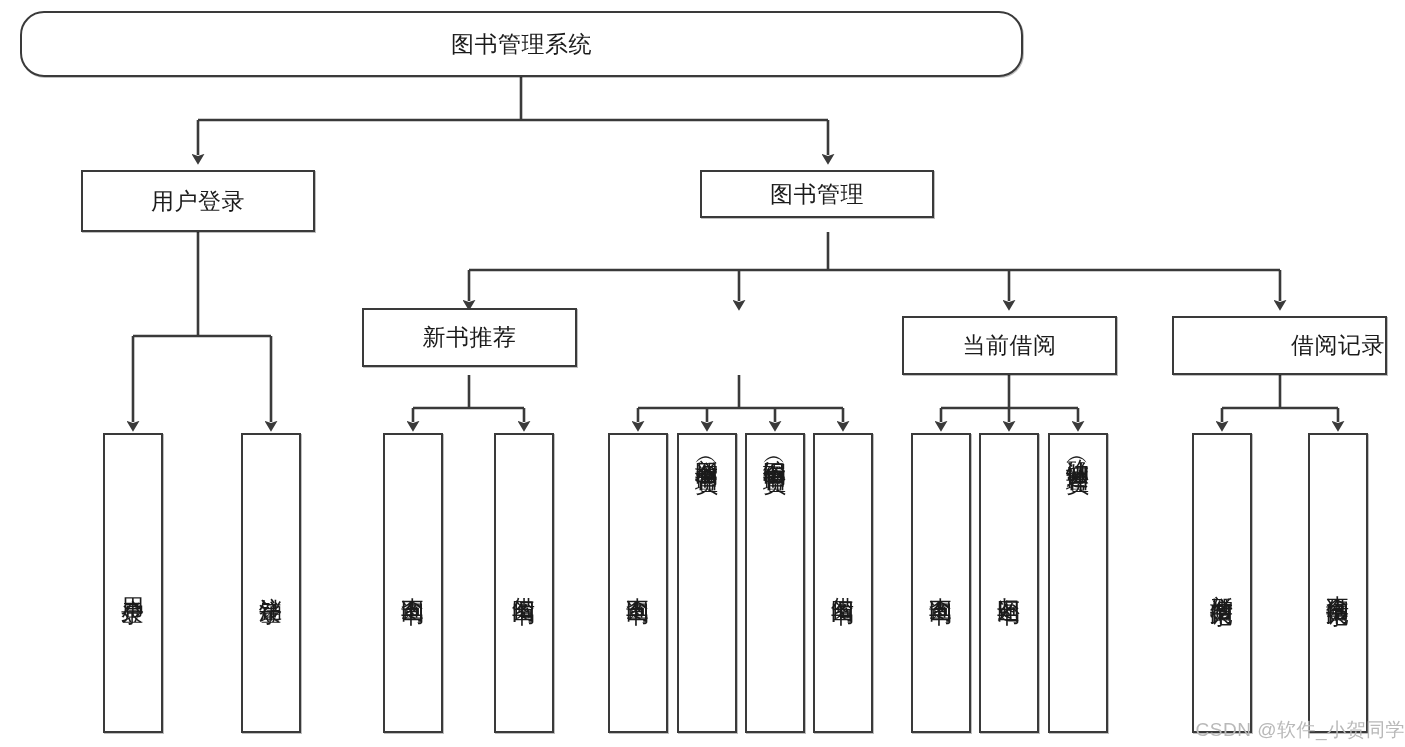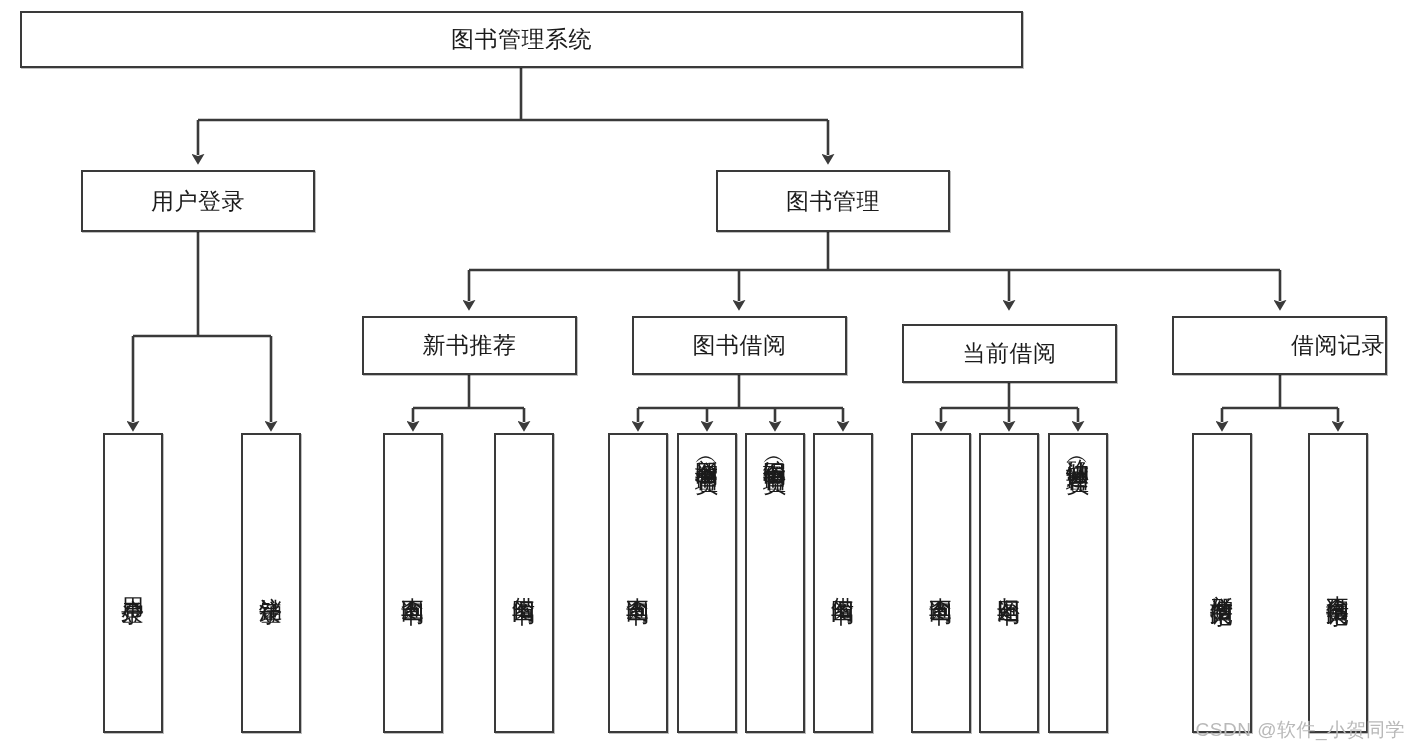--- a/index.html
+++ b/index.html
@@ -122,38 +122,35 @@
       <path d="M1009,408 L1009,422" marker-end="url(#arrow)"></path>
       <path d="M1078,408 L1078,422" marker-end="url(#arrow)"></path>
 
       <path d="M1280,375 L1280,408"></path>
       <path d="M1222,408 L1338,408"></path>
       <path d="M1222,408 L1222,422" marker-end="url(#arrow)"></path>
       <path d="M1338,408 L1338,422" marker-end="url(#arrow)"></path>
     </g>
   </svg>
 
-  <div class="node horizontal" style="left:20px; top:11px; width:1003px; height:57px;">
+  <div class="node horizontal" style="left:20px; top:11px; width:1003px; height:66px;border-radius:24px;">
     <span class="label">图书管理系统</span>
   </div>
 
   <div class="node horizontal" style="left:81px; top:170px; width:234px; height:62px;">
     <span class="label">用户登录</span>
   </div>
-  <div class="node horizontal" style="left:716px; top:170px; width:234px; height:62px;">
+  <div class="node horizontal" style="left:700px; top:170px; width:234px; height:48px;">
     <span class="label">图书管理</span>
   </div>
 
-  <div class="node horizontal" style="left:362px; top:316px; width:215px; height:59px;">
+  <div class="node horizontal" style="left:362px; top:308px; width:215px; height:59px;">
     <span class="label">新书推荐</span>
   </div>
-  <div class="node horizontal" style="left:632px; top:316px; width:215px; height:59px;">
-    <span class="label">图书借阅</span>
-  </div>
-  <div class="node horizontal" style="left:902px; top:316px; width:215px; height:59px;margin-top:8px;">
+  <div class="node horizontal" style="left:902px; top:316px; width:215px; height:59px;">
     <span class="label">当前借阅</span>
   </div>
   <div class="node horizontal" style="left:1172px; top:316px; width:215px; height:59px;justify-content:flex-end;">
     <span class="label">借阅记录</span>
   </div>
 
   <div class="node vertical" style="left:103px; top:433px; width:60px; height:300px;">
     <span class="label">用户登录</span>
   </div>
   <div class="node vertical" style="left:241px; top:433px; width:60px; height:300px;">

